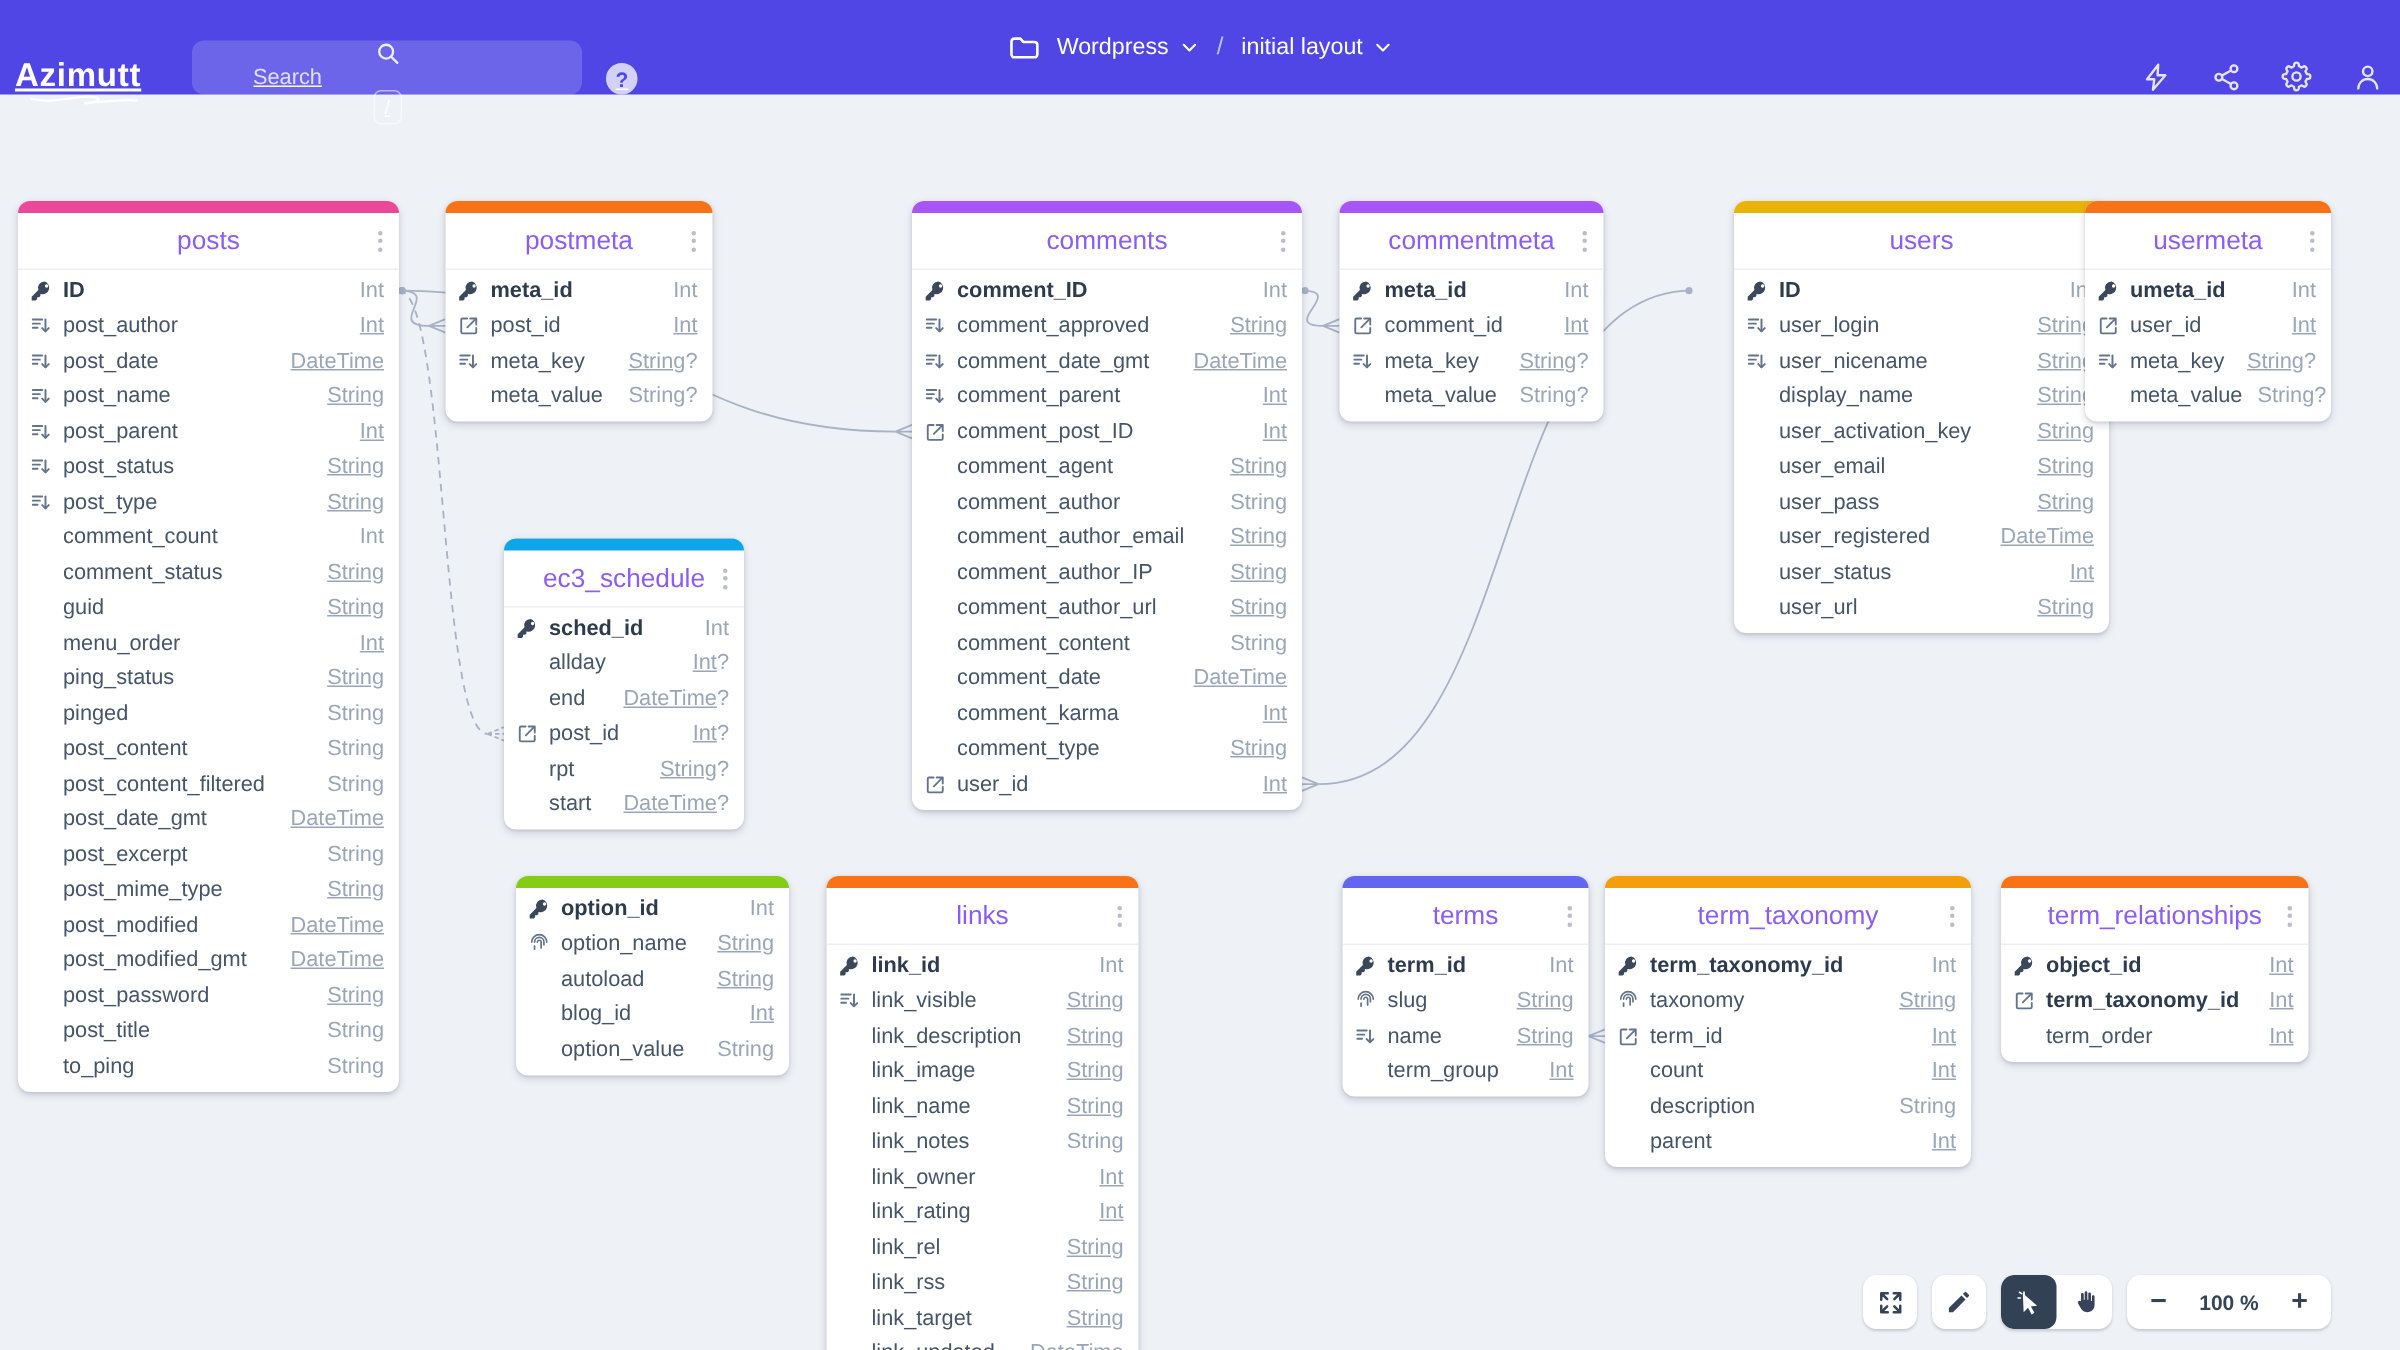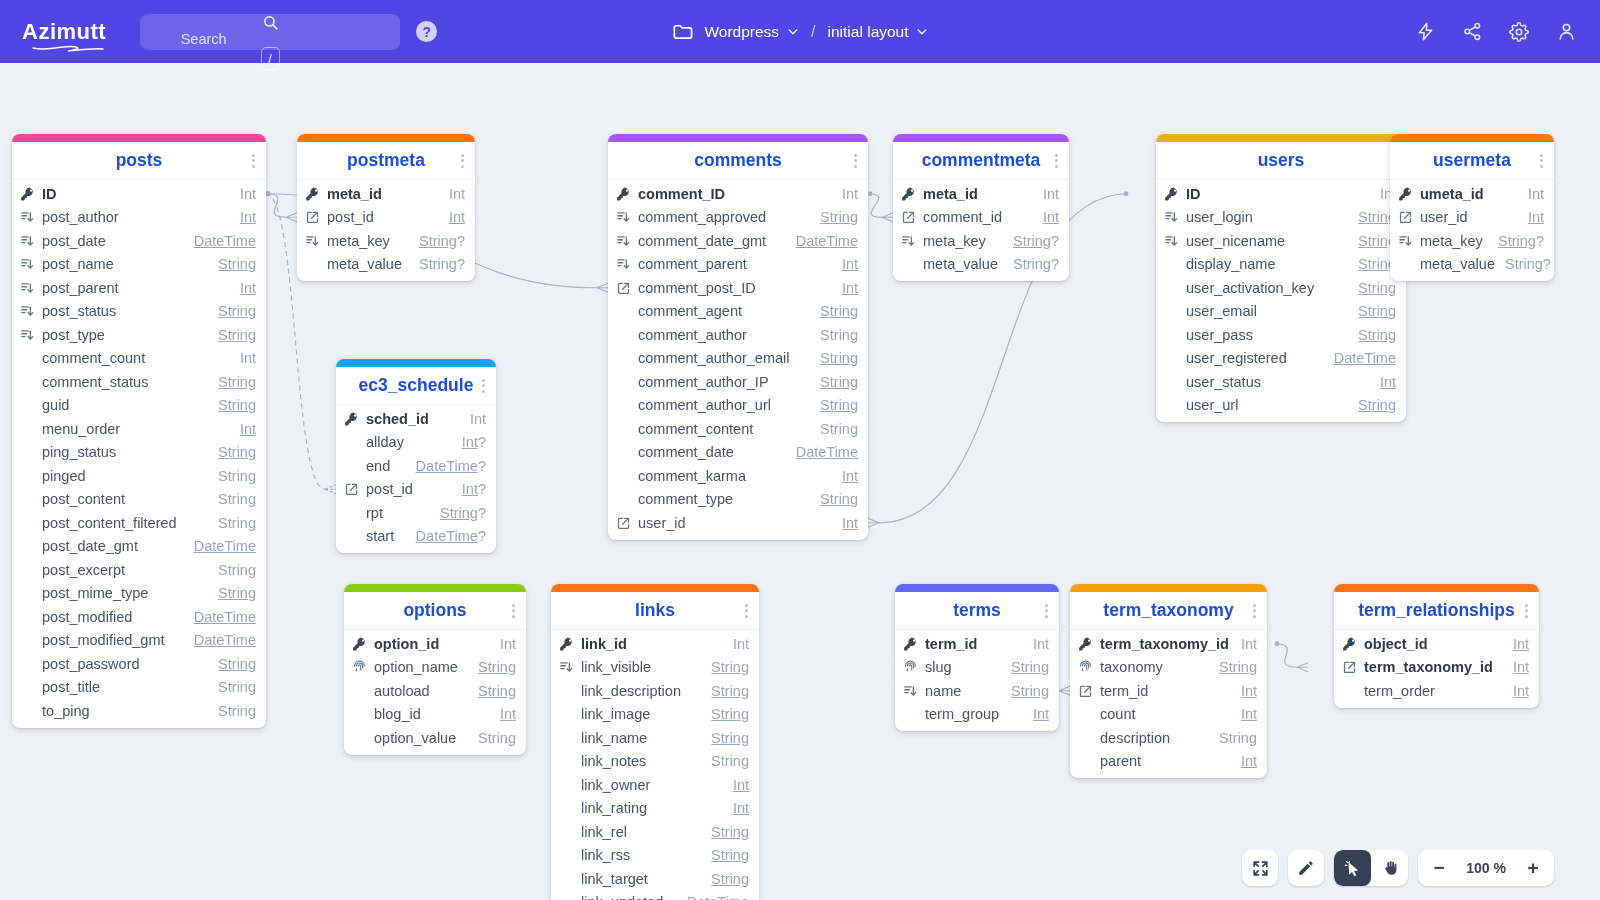--- a/index.html
+++ b/index.html
@@ -1,20 +1,20 @@
 <!DOCTYPE html>
 <html><head>
 <meta charset="utf-8">
 <style>
   * { margin:0; padding:0; box-sizing:border-box; }
   html,body { width:1600px; height:900px; overflow:hidden; font-family:"Liberation Sans", sans-serif; }
   body { background:#eef1f6; }
 
   
-  .topbar { position:relative; height:63px; background:#4f46e5; display:flex; align-items:center; padding:0 22px; color:#fff; }
+  .topbar { position:relative; height:63px; background:#4f46e5; display:flex; align-items:flex-end; padding:0 10px; color:#fff;text-decoration:underline; }
   .logo { position:relative; font-size:22px; font-weight:700; letter-spacing:.5px; cursor:pointer; }
   .logo svg { position:absolute; left:10px; bottom:-7px; }
   .searchbox { margin-left:34px; width:260px; height:36px; background:rgba(255,255,255,.17); border-radius:8px; display:flex; align-items:center; padding:0 9px;flex-direction:column; }
   .searchbox svg { flex:0 0 auto; opacity:.9; }
   .searchbox input { flex:1; min-width:0; background:transparent; border:none; outline:none; color:#fff; font-size:14.5px; margin-left:8px; font-family:inherit; }
   .searchbox input::placeholder { color:rgba(255,255,255,.8); }
   .kbd { flex:0 0 auto; width:19px; height:23px; border:1px solid rgba(255,255,255,.55); border-radius:5px; display:grid; place-items:center; font-size:13px; color:rgba(255,255,255,.9); }
   .helpbtn { margin-left:16px; width:21px; height:21px; border-radius:50%; background:rgba(255,255,255,.75); color:#4f46e5; border:none; font-weight:700; font-size:14px; display:grid; place-items:center; cursor:pointer; }
   .crumbs { position:absolute; left:50%; top:0; height:100%; transform:translateX(-50%); display:flex; align-items:center; gap:10px; font-size:15.5px; }
   .crumbs .btn { display:flex; align-items:center; gap:7px; background:none; border:none; color:#fff; font-size:15.5px; font-family:inherit; cursor:pointer; }
@@ -23,21 +23,21 @@
   .top-actions .abtn { background:none; border:none; color:#e4e4fb; cursor:pointer; display:grid; place-items:center; width:24px; height:24px; }
 
   
   #canvas { position:relative; width:1600px; height:837px; }
   #relations { position:absolute; inset:0; width:100%; height:100%; pointer-events:none; }
 
   
   .tcard { position:absolute; background:#fff; border-radius:8px; box-shadow:0 1px 2px rgba(16,24,40,.10), 0 2px 6px rgba(16,24,40,.14); }
   .cbar { height:8px; border-radius:8px 8px 0 0; }
   .thead { position:relative; height:38px; display:flex; align-items:center; justify-content:center; border-bottom:1px solid #edeff3; cursor:grab; }
-  .tname { font-size:17.5px; color:#1d4ed8;font-weight:bold; }
+  .tname { font-size:17.5px; color:#8b5cf6; }
   .kebab { position:absolute; right:7px; top:50%; transform:translateY(-50%); display:flex; flex-direction:column; gap:2.5px; background:none; border:none; padding:4px; cursor:pointer; }
   .kebab i { width:3px; height:3px; border-radius:50%; background:#b9bfc9; }
   .rows { padding:2px 0 5px; }
   .crow { position:relative; height:23.5px; display:flex; align-items:center; padding:0 10px 0 30px; white-space:nowrap; font-size:14.5px; }
   .crow .cicon { position:absolute; left:8px; top:50%; transform:translateY(-50%); width:15px; height:15px; color:#64748b; }
   .crow .cicon.k { color:#3b4859; }
   .crow .cicon svg { width:15px; height:15px; display:block; }
   .cname { color:#475569; }
   .cname.b { font-weight:700; color:#2e3b4e;text-align:center; }
   .ctype { margin-left:auto; padding-left:10px; color:#9aa6b7; }
@@ -715,28 +715,20 @@
           <span class="ctype"><span class="base u">String</span>?</span>
         </div>
         <div class="crow">
           <span class="cname">start</span>
           <span class="ctype"><span class="base u">DateTime</span>?</span>
         </div>
       </div>
     </div>
     <div class="tcard" style="left: 344px; top: 521px; width: 182px;">
       <div class="cbar" style="background:#84cc16"></div>
-      <div class="thead">
-        <span class="tname">options</span>
-        <button class="kebab">
-          <i></i>
-          <i></i>
-          <i></i>
-        </button>
-      </div>
       <div class="rows">
         <div class="crow">
           <span class="cicon k">
             <svg viewBox="0 0 24 24" fill="currentColor">
               <path d="M15.4 1.8a6.8 6.8 0 0 0-6.45 9L1.8 18.0V22.2h4.3l1.5-1.5v-2.1h2.1l1.4-1.4v-2.1h.6A6.8 6.8 0 1 0 15.4 1.8zm2.3 6.6a1.8 1.8 0 1 1 0-3.6 1.8 1.8 0 0 1 0 3.6z"></path>
             </svg>
           </span>
           <span class="cname b">option_id</span>
           <span class="ctype"><span class="base">Int</span></span>
         </div>
@@ -881,21 +873,21 @@
           </span>
           <span class="cname">name</span>
           <span class="ctype"><span class="base u">String</span></span>
         </div>
         <div class="crow">
           <span class="cname">term_group</span>
           <span class="ctype"><span class="base u">Int</span></span>
         </div>
       </div>
     </div>
-    <div class="tcard" style="left: 1070px; top: 521px; width: 197px;">
+    <div class="tcard" style="left: 1070px; top: 521px; width: 244px;">
       <div class="cbar" style="background:#f59e0b"></div>
       <div class="thead">
         <span class="tname">term_taxonomy</span>
         <button class="kebab">
           <i></i>
           <i></i>
           <i></i>
         </button>
       </div>
       <div class="rows">

